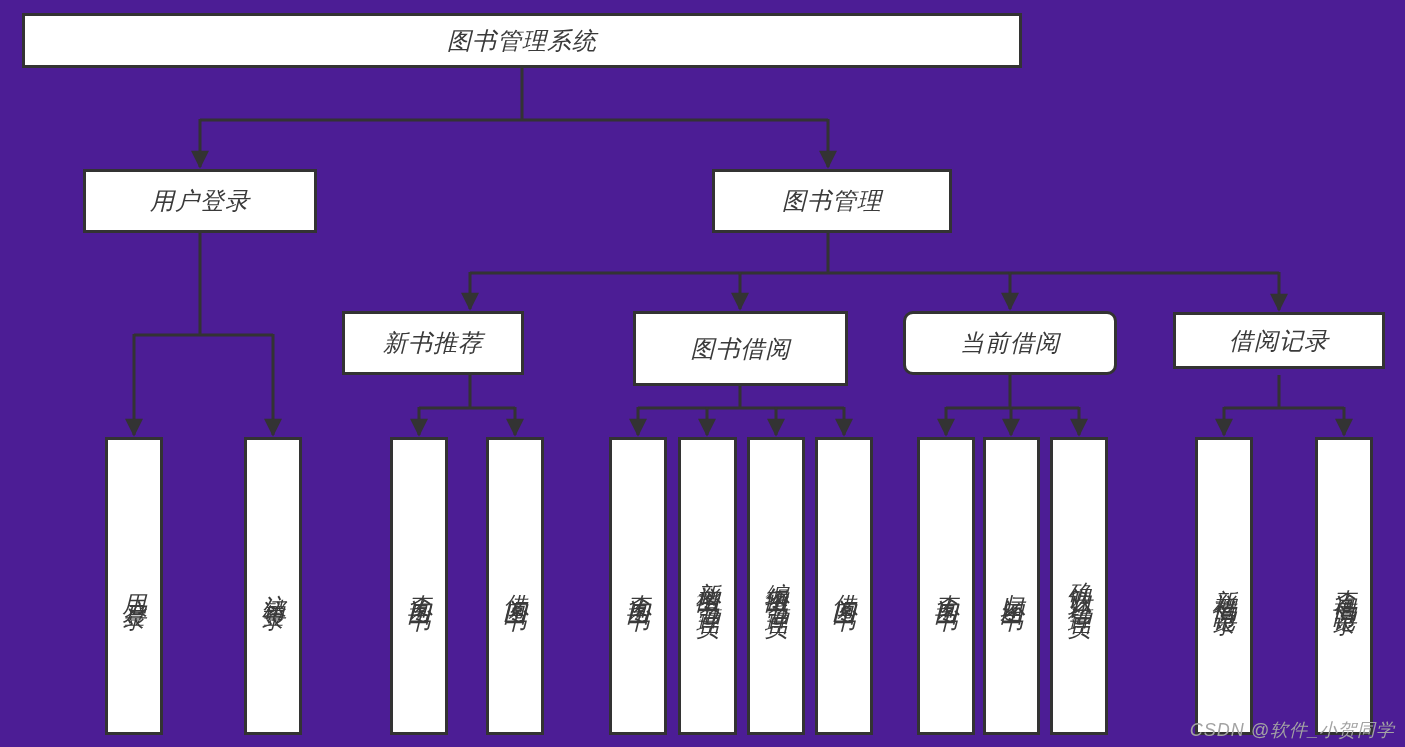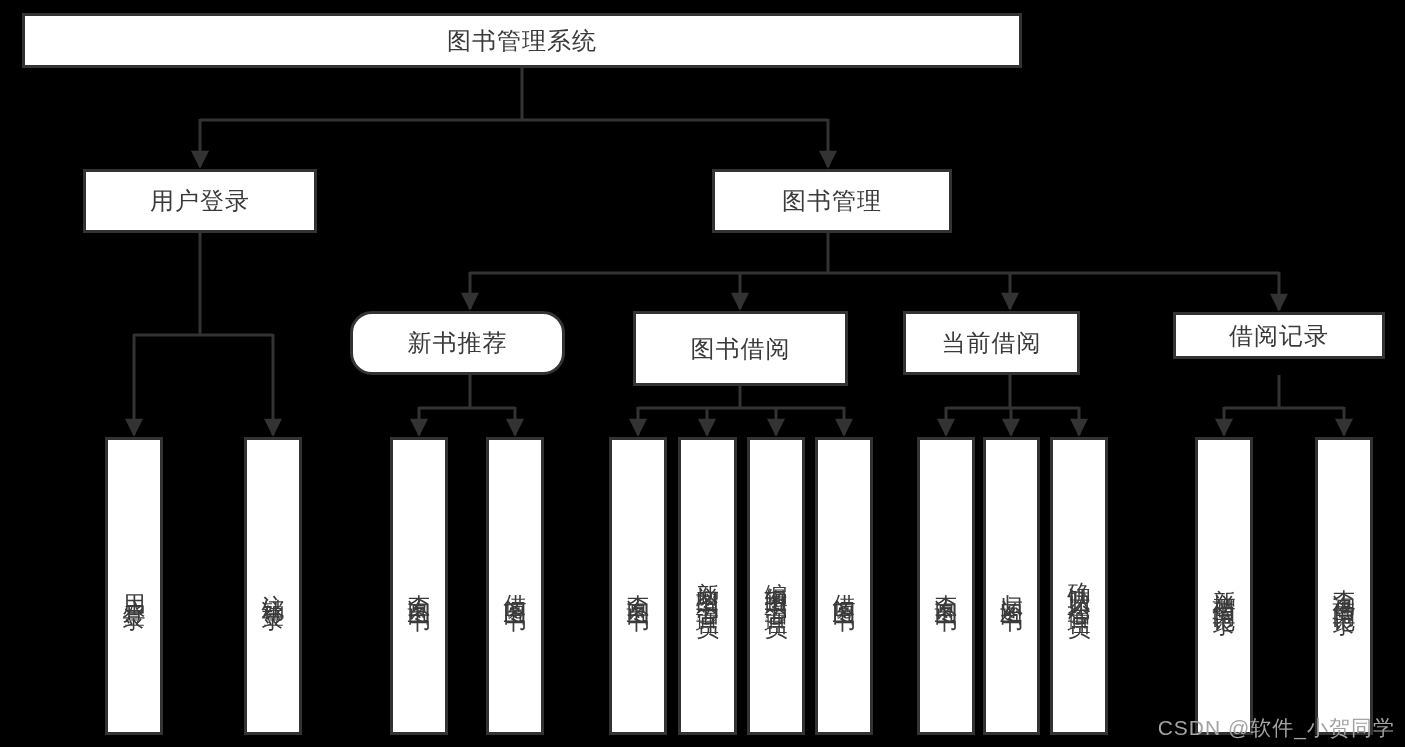--- a/index.html
+++ b/index.html
@@ -1,23 +1,24 @@
 <!DOCTYPE html>
 <html><head>
 <meta charset="utf-8">
 <style>
   html, body { margin: 0; padding: 0; background: #ffffff; }
   .canvas {
     position: relative;
     width: 1405px;
     height: 747px;
-    background: #000000;
+    background: #4c1d95;
     font-family: "Liberation Sans", "DejaVu Sans", sans-serif;
     color: #3a3a3a;
     overflow: hidden;
+    font-style: italic;
   }
   .wires {
     position: absolute;
     top: 0; left: 0;
     width: 1405px; height: 747px;
     z-index: 1;
   }
   .node {
     position: absolute;
     box-sizing: border-box;
@@ -34,21 +35,21 @@
     writing-mode: vertical-rl;
     text-orientation: mixed;
     font-size: 23px;
     letter-spacing: 5px;
     line-height: 1;
   }
   .watermark {
     position: absolute;
     right: 10px;
     bottom: 5px;
-    font-size: 21px;
+    font-size: 18px;
     color: #a3a3a3;
     letter-spacing: 1px;
     z-index: 3;
     white-space: nowrap;
   }
 </style>
 </head>
 <body>
 
 <div class="canvas">
@@ -94,24 +95,24 @@
       <line x1="1224" y1="407" x2="1224" y2="435" marker-end="url(#arrow)"></line>
       <line x1="1344" y1="407" x2="1344" y2="435" marker-end="url(#arrow)"></line>
     </g>
   </svg>
 
   <div class="node h-node" style="left:22px; top:13px; width:1000px; height:55px;">图书管理系统</div>
 
   <div class="node h-node" style="left:83px; top:169px; width:234px; height:64px;">用户登录</div>
   <div class="node h-node" style="left:712px; top:169px; width:240px; height:64px;">图书管理</div>
 
-  <div class="node h-node" style="left:350px; top:311px; width:215px; height:64px;border-radius:22px;">新书推荐</div>
+  <div class="node h-node" style="left:342px; top:311px; width:182px; height:64px;">新书推荐</div>
   <div class="node h-node" style="left:633px; top:311px; width:215px; height:75px;">图书借阅</div>
-  <div class="node h-node" style="left:903px; top:311px; width:177px; height:64px;">当前借阅</div>
-  <div class="node h-node" style="left:1173px; top:312px; width:212px; height:47px;">借阅记录</div>
+  <div class="node h-node" style="left:903px; top:311px; width:214px; height:64px;border-radius:10px;">当前借阅</div>
+  <div class="node h-node" style="left:1173px; top:312px; width:212px; height:57px;">借阅记录</div>
 
   <div class="node v-node" style="left:105px; top:437px; width:58px; height:298px;">用户登录</div>
   <div class="node v-node" style="left:244px; top:437px; width:58px; height:298px;">注销登录</div>
 
   <div class="node v-node" style="left:390px; top:437px; width:58px; height:298px;">查询图书</div>
   <div class="node v-node" style="left:486px; top:437px; width:58px; height:298px;">借阅图书</div>
 
   <div class="node v-node" style="left:609px; top:437px; width:58px; height:298px;">查询图书</div>
   <div class="node v-node" style="left:678px; top:437px; width:59px; height:298px;">新增图书（管理员）</div>
   <div class="node v-node" style="left:747px; top:437px; width:58px; height:298px;">编辑图书（管理员）</div>

